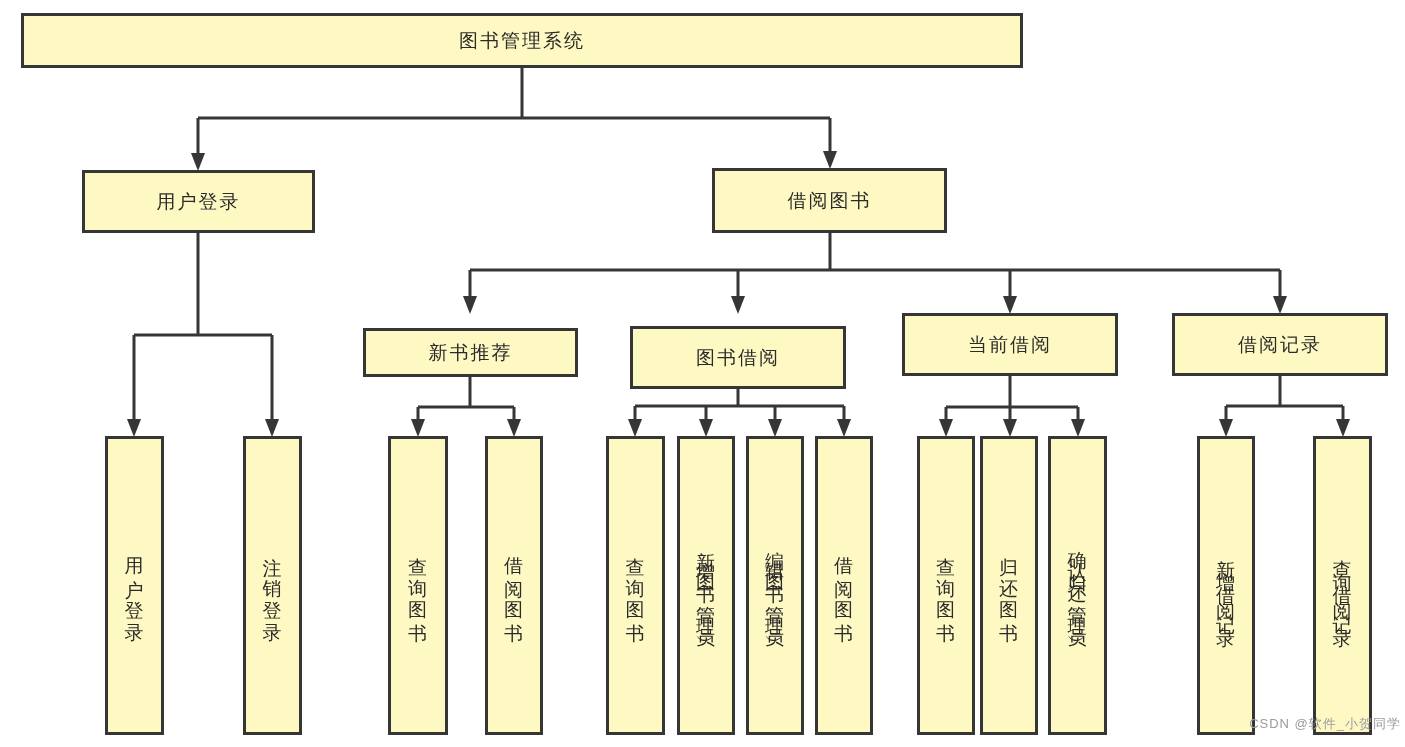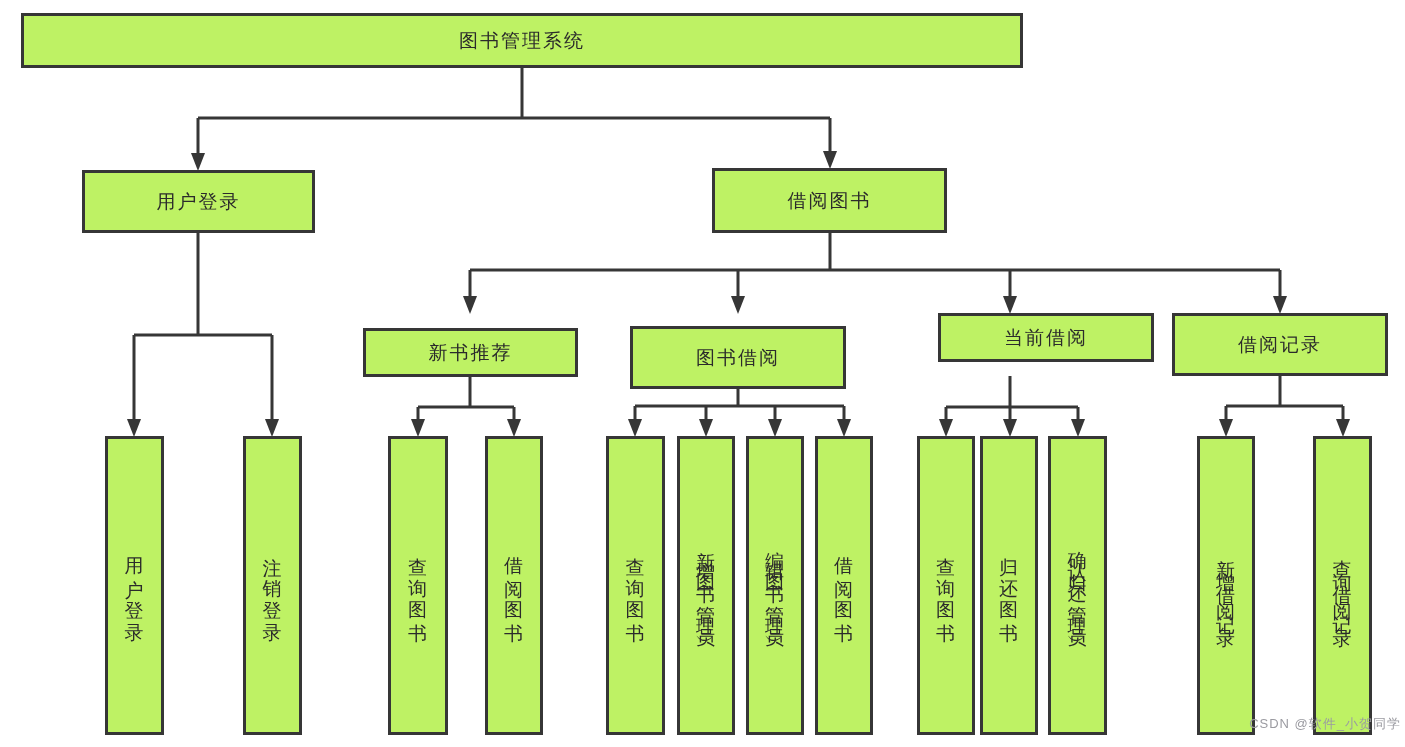--- a/index.html
+++ b/index.html
@@ -20,21 +20,21 @@
     position: absolute;
     left: 0; top: 0;
     width: 1405px; height: 747px;
     z-index: 1;
     pointer-events: none;
   }
   .node {
     position: absolute;
     box-sizing: border-box;
     border: 3px solid #363636;
-    background: #bef264;
+    background: #fef9c3;
     display: flex;
     align-items: center;
     justify-content: center;
     z-index: 2;
   }
   .hlabel {
     font-size: 19px;
     letter-spacing: 2px;
     white-space: nowrap;
     color: #2b2b2b;
@@ -123,21 +123,21 @@
   <div class="node" style="left:712px; top:168px; width:235px; height:65px;">
     <span class="hlabel">借阅图书</span>
   </div>
 
   <div class="node" style="left:363px; top:328px; width:215px; height:49px;">
     <span class="hlabel">新书推荐</span>
   </div>
   <div class="node" style="left:630px; top:313px; width:216px; height:63px;margin-top:13px;">
     <span class="hlabel">图书借阅</span>
   </div>
-  <div class="node" style="left:938px; top:313px; width:216px; height:49px;">
+  <div class="node" style="left:902px; top:313px; width:216px; height:63px;">
     <span class="hlabel">当前借阅</span>
   </div>
   <div class="node" style="left:1172px; top:313px; width:216px; height:63px;">
     <span class="hlabel">借阅记录</span>
   </div>
 
   <div class="node" style="left:105px; top:436px; width:59px; height:299px;">
     <span class="vlabel sp-lg">用户登录</span>
   </div>
   <div class="node" style="left:243px; top:436px; width:59px; height:299px;">

